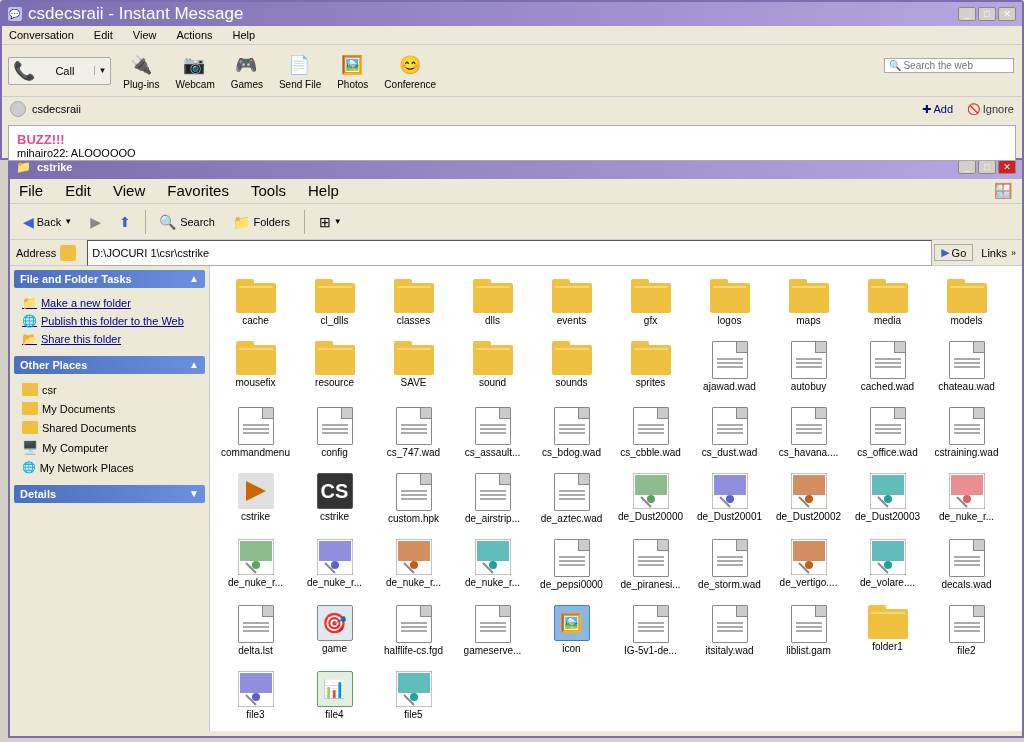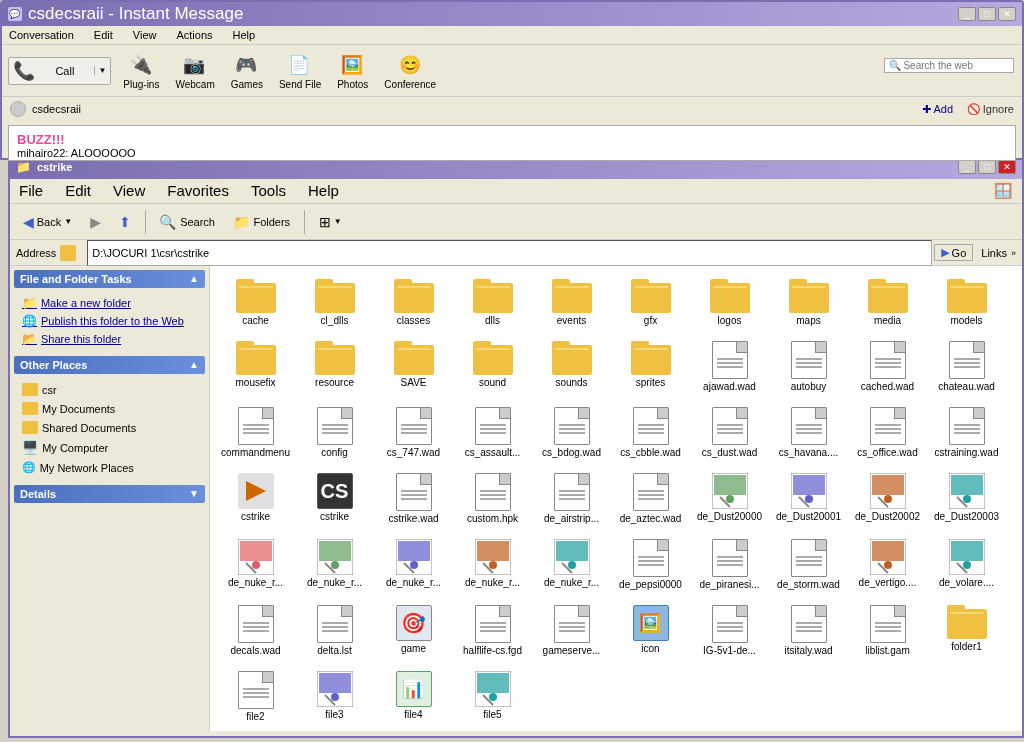--- a/index.html
+++ b/index.html
@@ -621,30 +621,20 @@
             <span class="file-name">cstrike</span>
           </div>
           <div class="file-item">
             <div class="file-icon-doc">
       <div class="doc-lines">
                 <span></span>
                 <span></span>
                 <span></span>
               </div>
     </div>
-            <span class="file-name">cstrike.wad</span>
-          </div>
-          <div class="file-item">
-            <div class="file-icon-doc">
-      <div class="doc-lines">
-                <span></span>
-                <span></span>
-                <span></span>
-              </div>
-    </div>
             <span class="file-name">custom.hpk</span>
           </div>
           <div class="file-item">
             <div class="file-icon-doc">
       <div class="doc-lines">
                 <span></span>
                 <span></span>
                 <span></span>
               </div>
     </div>

